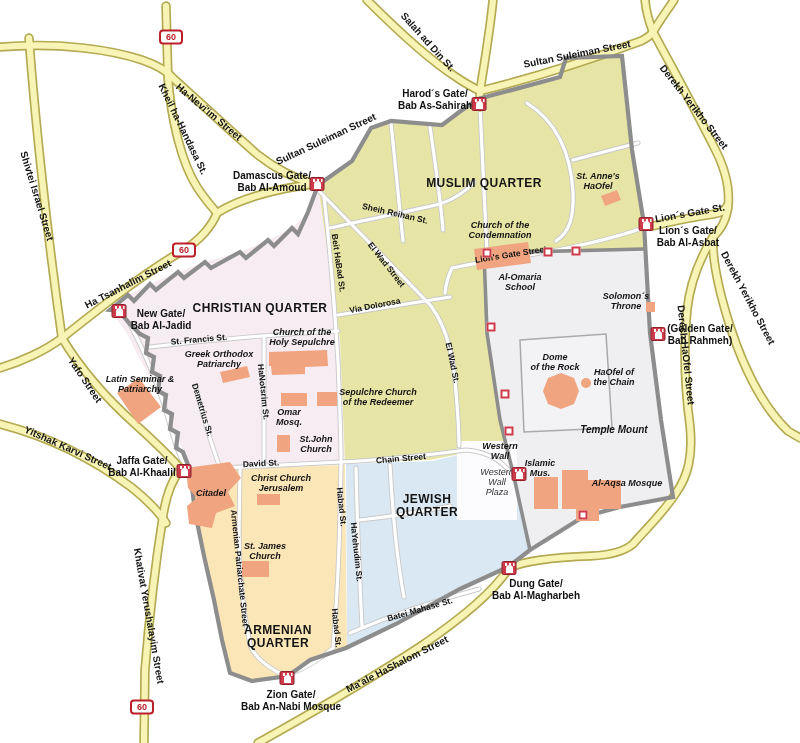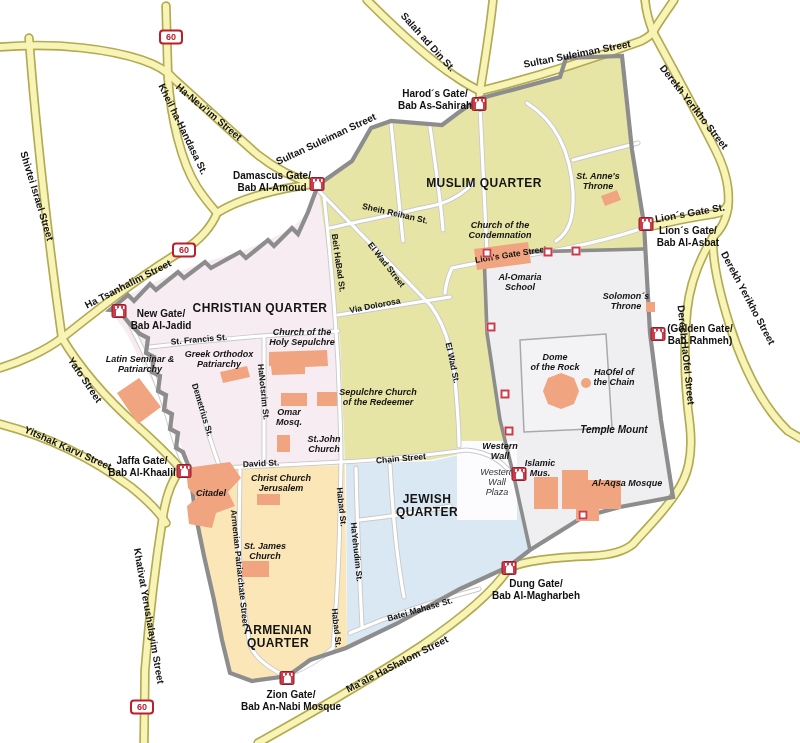--- a/index.html
+++ b/index.html
@@ -208,21 +208,21 @@
 
 <div id="overlay">
       <div class="lbl quarter" style="position: absolute; left: 484px; top: 184px; transform: translate(-50%, -50%);">MUSLIM QUARTER</div>
       <div class="lbl quarter" style="position: absolute; left: 260px; top: 309px; transform: translate(-50%, -50%);">CHRISTIAN QUARTER</div>
       <div class="lbl quarter" style="position: absolute; left: 427px; top: 506px; transform: translate(-50%, -50%);">JEWISH
 QUARTER</div>
       <div class="lbl quarter" style="position: absolute; left: 278px; top: 637px; transform: translate(-50%, -50%);">ARMENIAN
 QUARTER</div>
       <div class="lbl tm-title" style="position: absolute; left: 614px; top: 430px; transform: translate(-50%, -50%);">Temple Mount</div>
       <div class="lbl site" style="position: absolute; left: 598px; top: 181px; transform: translate(-50%, -50%);">St. Anne's
-Throne</div>
+HaOfel</div>
       <div class="lbl site" style="position: absolute; left: 500px; top: 230px; transform: translate(-50%, -50%);">Church of the
 Condemnation</div>
       <div class="lbl site" style="position: absolute; left: 520px; top: 282px; transform: translate(-50%, -50%);">Al-Omaria
 School</div>
       <div class="lbl site" style="position: absolute; left: 626px; top: 301px; transform: translate(-50%, -50%);">Solomon´s
 Throne</div>
       <div class="lbl site" style="position: absolute; left: 555px; top: 362px; transform: translate(-50%, -50%);">Dome
 of the Rock</div>
       <div class="lbl site" style="position: absolute; left: 614px; top: 377px; transform: translate(-50%, -50%);">HaOfel of
 the Chain</div>
@@ -231,27 +231,27 @@
 Mus.</div>
       <div class="lbl site" style="position: absolute; left: 500px; top: 451px; transform: translate(-50%, -50%);">Western
 Wall</div>
       <div class="lbl plaza" style="position: absolute; left: 497px; top: 482px; transform: translate(-50%, -50%);">Western
 Wall
 Plaza</div>
       <div class="lbl site" style="position: absolute; left: 302px; top: 337px; transform: translate(-50%, -50%);">Church of the
 Holy Sepulchre</div>
       <div class="lbl site" style="position: absolute; left: 219px; top: 359px; transform: translate(-50%, -50%);">Greek Orthodox
 Patriarchy</div>
-      <div class="lbl site" style="position: absolute; left: 140px; top: 364px; transform: translate(-50%, -50%);">Latin Seminar &amp;
+      <div class="lbl site" style="position: absolute; left: 140px; top: 384px; transform: translate(-50%, -50%);">Latin Seminar &amp;
 Patriarchy</div>
       <div class="lbl site" style="position: absolute; left: 378px; top: 397px; transform: translate(-50%, -50%);">Sepulchre Church
 of the Redeemer</div>
       <div class="lbl site" style="position: absolute; left: 289px; top: 417px; transform: translate(-50%, -50%);">Omar
 Mosq.</div>
-      <div class="lbl site" style="position: absolute; left: 324px; top: 444px; transform: translate(-50%, -50%);">St.John
+      <div class="lbl site" style="position: absolute; left: 316px; top: 444px; transform: translate(-50%, -50%);">St.John
 Church</div>
       <div class="lbl site" style="position: absolute; left: 281px; top: 483px; transform: translate(-50%, -50%);">Christ Church
 Jerusalem</div>
       <div class="lbl site" style="position: absolute; left: 211px; top: 493px; transform: translate(-50%, -50%);">Citadel</div>
       <div class="lbl site" style="position: absolute; left: 265px; top: 551px; transform: translate(-50%, -50%);">St. James
 Church</div>
       <div class="lbl highway" style="position: absolute; left: 326px; top: 139px; transform: translate(-50%, -50%) rotate(-25deg);">Sultan Suleiman Street</div>
       <div class="lbl highway" style="position: absolute; left: 577px; top: 54px; transform: translate(-50%, -50%) rotate(-11deg);">Sultan Suleiman Street</div>
       <div class="lbl highway" style="position: absolute; left: 428px; top: 42px; transform: translate(-50%, -50%) rotate(48deg);">Salah ad Din St.</div>
       <div class="lbl highway" style="position: absolute; left: 209px; top: 112px; transform: translate(-50%, -50%) rotate(40deg);">Ha-Nevi'im Street</div>

